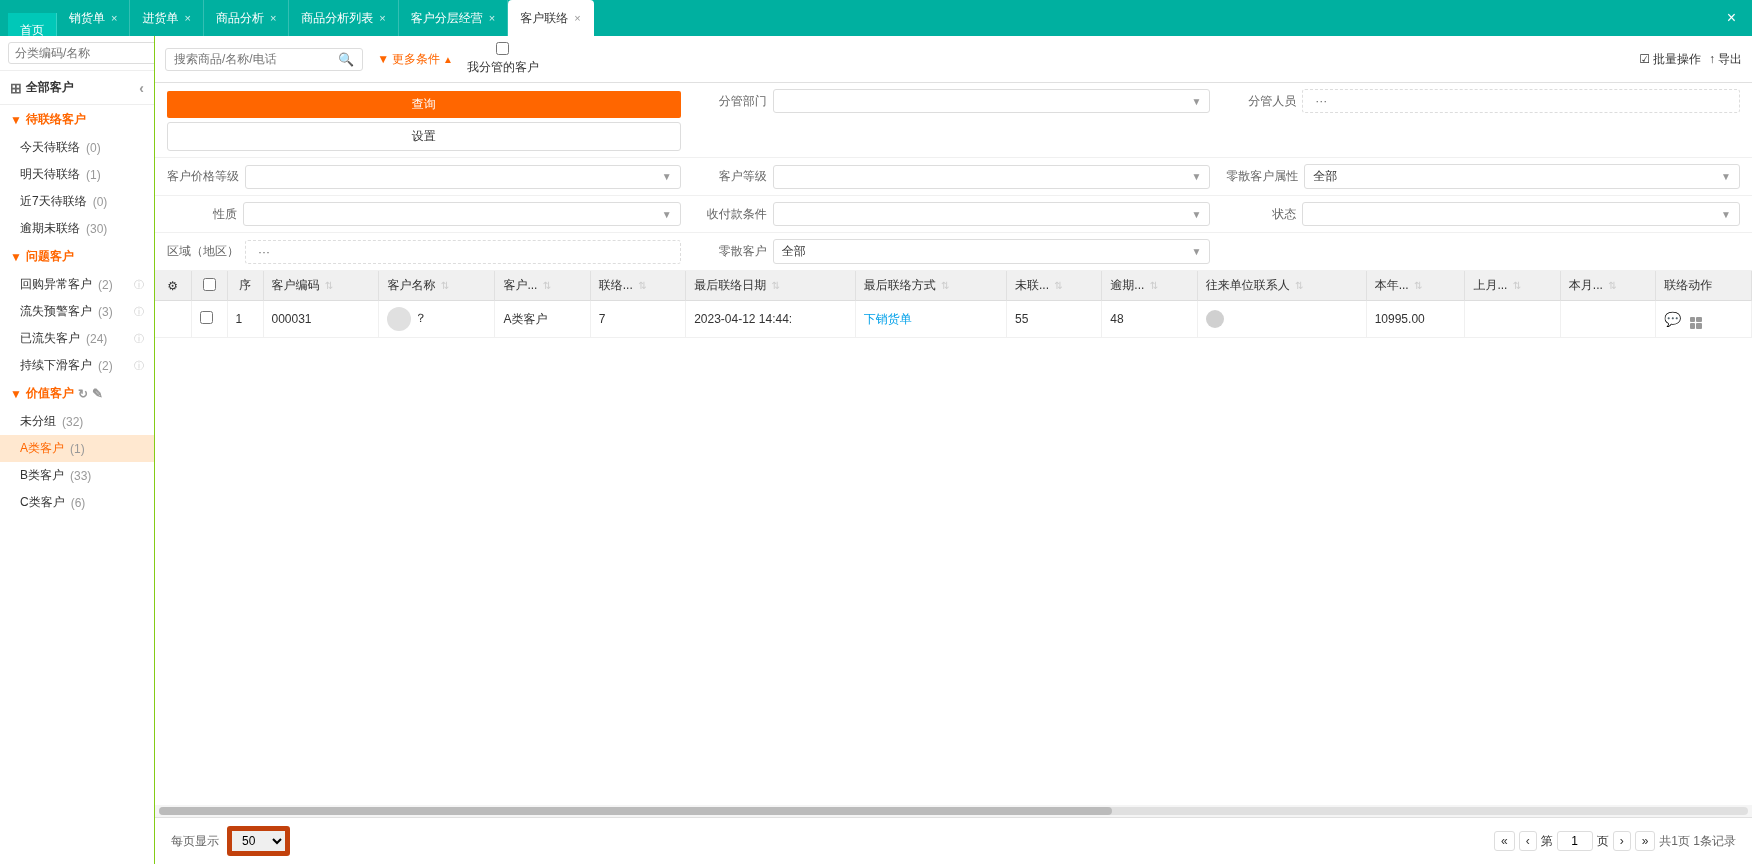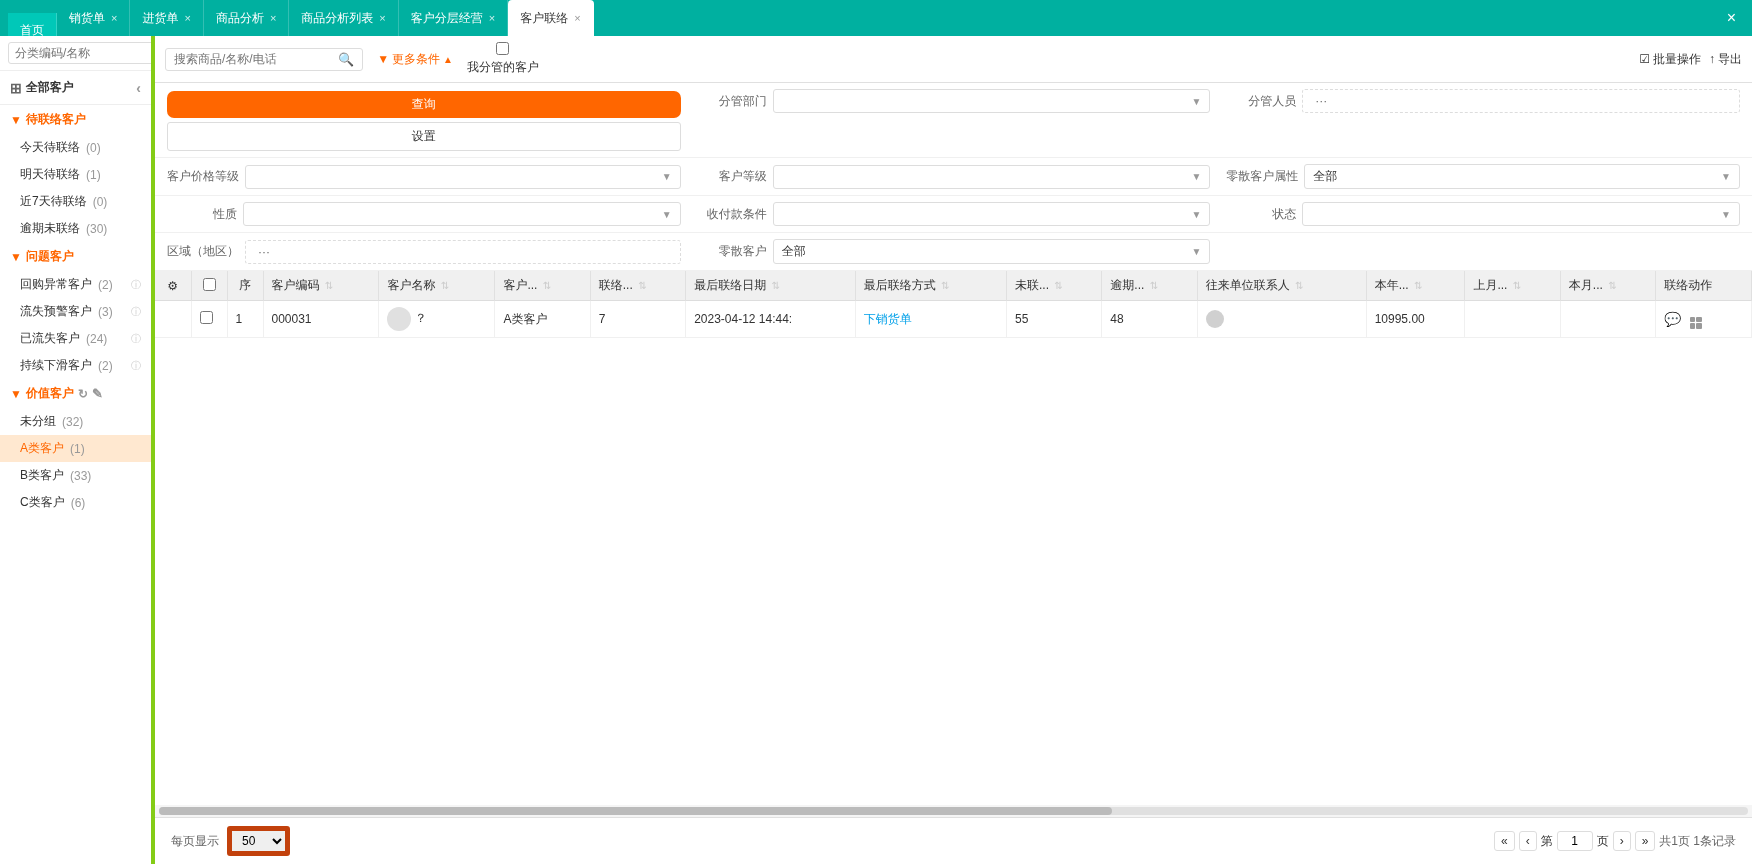--- a/index.html
+++ b/index.html
@@ -12,21 +12,21 @@
     .nav-tab .tab-close { margin-left: 6px; color: rgba(255,255,255,0.8); font-size: 11px; cursor: pointer; }
     .nav-tab.active { background: #fff; color: #333; border-radius: 4px 4px 0 0; }
     .nav-tab.active .tab-close { color: #999; }
     .nav-spacer { flex: 1; }
     .nav-close-btn { color: #fff; font-size: 16px; cursor: pointer; padding: 4px 8px; }
 
     
     .main-layout { display: flex; height: calc(864px - 36px); background: #f5f5f5; }
 
     
-    .sidebar { width: 155px; background: #fff; border-right: 4px solid #84cc16; display: flex; flex-direction: column; overflow: hidden; }
+    .sidebar { width: 155px; background: #fff; border-right: 1px solid #84cc16; display: flex; flex-direction: column; overflow: hidden; }
     .sidebar-search { padding: 6px 8px; border-bottom: 1px solid #eee; display: flex; align-items: center; gap: 4px; }
     .sidebar-search input { flex: 1; border: 1px solid #ddd; border-radius: 3px; padding: 3px 6px; font-size: 12px; outline: none; color: #666; }
     .sidebar-content { flex: 1; overflow-y: auto; }
     .sidebar-all-customers { display: flex; align-items: center; padding: 8px 10px; font-weight: bold; font-size: 13px; color: #333; border-bottom: 1px solid #eee; cursor: pointer; }
     .sidebar-all-customers .collapse-icon { margin-left: auto; color: #999; font-size: 14px; }
     .sidebar-section-header { display: flex; align-items: center; padding: 6px 10px; color: #ff6600; font-weight: bold; font-size: 12px; cursor: pointer; }
     .sidebar-section-header .arrow { margin-right: 4px; }
     .sidebar-item { padding: 5px 10px 5px 20px; color: #333; cursor: pointer; display: flex; align-items: center; gap: 4px; }
     .sidebar-item.active { background: #ffe8d0; color: #ff6600; }
     .sidebar-item .count { color: #999; margin-left: 2px; }
@@ -38,21 +38,21 @@
     
     .toolbar { display: flex; align-items: center; padding: 6px 10px; background: #fff; border-bottom: 1px solid #e0e0e0; gap: 8px; }
     .search-box { display: flex; align-items: center; border: 1px solid #ddd; border-radius: 3px; padding: 3px 8px; gap: 4px; }
     .search-box input { border: none; outline: none; font-size: 12px; color: #666; width: 150px; }
     .search-icon { color: #00b0a0; font-size: 13px; cursor: pointer; }
     .more-conditions { display: flex; align-items: center; gap: 3px; color: #ff6600; cursor: pointer; font-size: 12px; padding: 0 6px; }
     .checkbox-label { display: flex; align-items: center; gap: 4px; color: #333; cursor: pointer; flex-direction: column; }
     .toolbar-right { margin-left: auto; display: flex; align-items: center; gap: 8px; }
     .btn-batch { color: #333; cursor: pointer; font-size: 12px; display: flex; align-items: center; gap: 3px; }
     .btn-export { color: #333; cursor: pointer; font-size: 12px; display: flex; align-items: center; gap: 3px; }
-    .btn-query { background: #ff6600; color: #fff; border: none; border-radius: 7px; padding: 5px 16px; cursor: pointer; font-size: 12px; }
+    .btn-query { background: #ff6600; color: #fff; border: none; border-radius: 2px; padding: 5px 16px; cursor: pointer; font-size: 12px; }
     .btn-settings { background: #fff; color: #333; border: 1px solid #ddd; border-radius: 3px; padding: 5px 10px; cursor: pointer; font-size: 12px; }
 
     
     .table-container { flex: 1; overflow: auto; background: #fff; margin: 0; }
     table { width: 100%; border-collapse: collapse; min-width: 1400px; }
     thead tr { background: #f0f0f0; border-bottom: 1px solid #ddd; }
     thead th { padding: 6px 8px; text-align: left; color: #333; font-weight: normal; border-right: 1px solid #e0e0e0; white-space: nowrap; font-size: 12px; position: relative; cursor: pointer; }
     thead th .col-sort { color: #ccc; font-size: 10px; margin-left: 2px; }
     tbody tr { border-bottom: 1px solid #f0f0f0; }
     tbody td { padding: 6px 8px; color: #333; border-right: 1px solid #f0f0f0; white-space: nowrap; font-size: 12px; }

